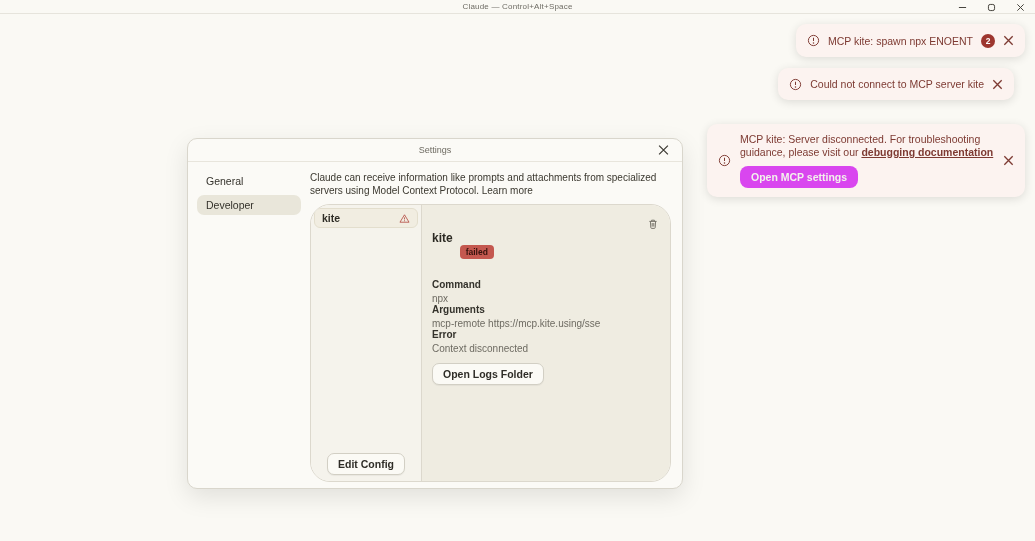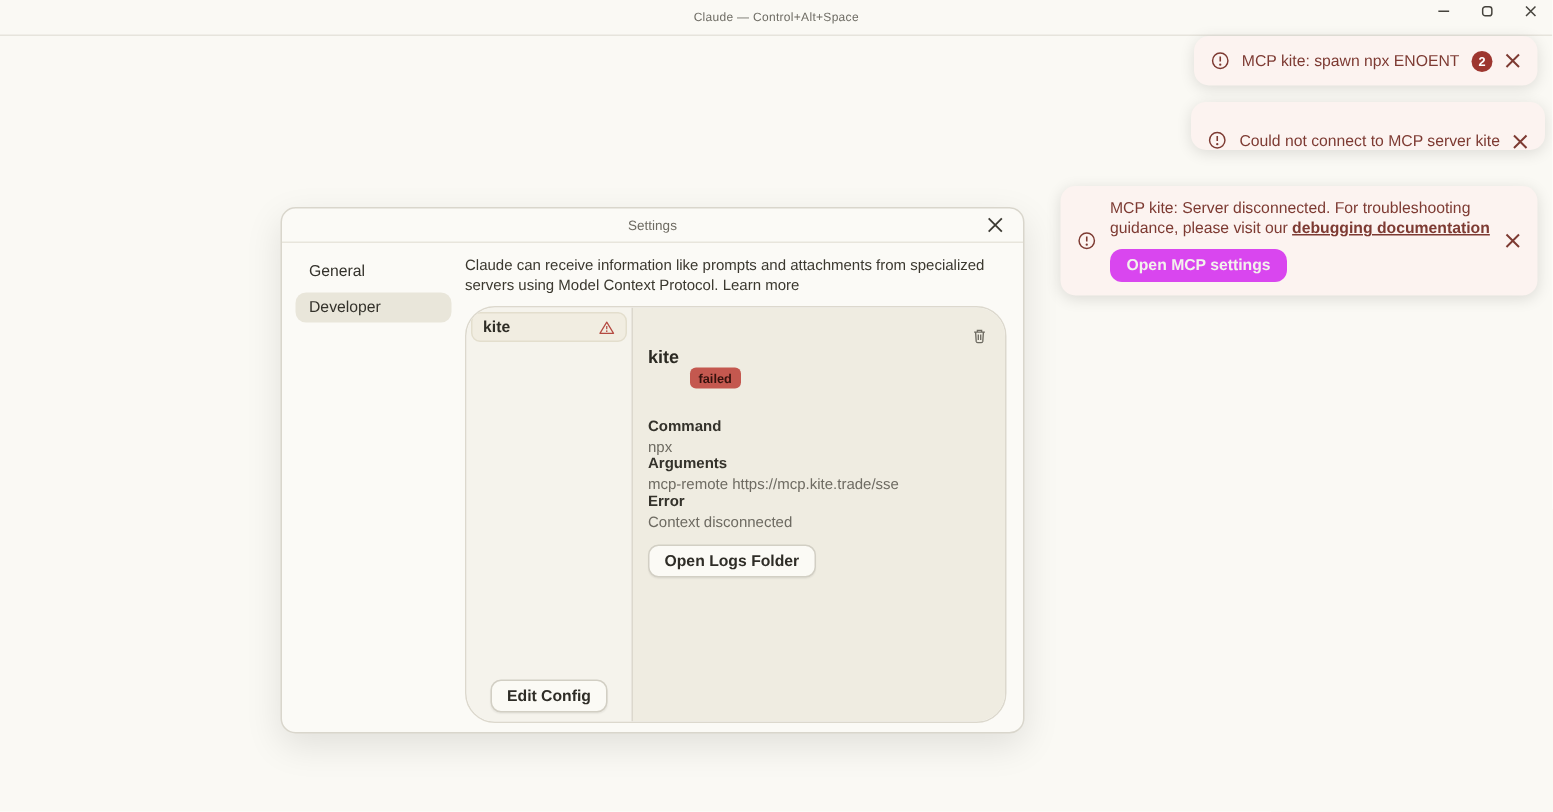--- a/index.html
+++ b/index.html
@@ -1,33 +1,33 @@
 <!DOCTYPE html>
 <html><head>
 <meta charset="utf-8">
 <style>
   * { margin:0; padding:0; box-sizing:border-box; }
   html,body { width:1035px; height:541px; }
   body { font-family:"Liberation Sans", sans-serif; }
   .screen { position:relative; width:1035px; height:541px; background:#faf9f4; overflow:hidden; }
 
   
-  .titlebar { position:absolute; top:0; left:0; right:0; height:24px;
+  .titlebar { position:absolute; top:0; left:0; right:0; height:14px;
               border-bottom:1px solid #e6e4dc; display:flex; align-items:center; justify-content:center; }
   .titlebar-title { font-size:8px; color:#6e6c64; letter-spacing:.2px; }
   .window-controls { position:absolute; right:10px; top:0; height:14px; display:flex; gap:20px; align-items:center; color:#45433c; }
   .win-btn { width:9px; height:9px; display:flex; align-items:center; justify-content:center; cursor:pointer; }
   .win-btn svg { width:9px; height:9px; }
 
   
   .toast { position:absolute; background:#fcf3f0; border-radius:10px;
            box-shadow:0 2px 10px rgba(0,0,0,.12); color:#7d3a32;
            display:flex; align-items:center; font-size:10.5px; }
   .toast-1 { top:24px; right:10px; height:33px; padding:0 11px; gap:8px; }
-  .toast-2 { top:68px; right:5px;  height:32px; padding:0 11px; gap:8px;align-items:flex-end; }
+  .toast-2 { top:68px; right:21px;  height:32px; padding:0 11px; gap:8px; }
   .toast-big { top:124px; right:10px; width:318px; padding:9px 11px; gap:9px; align-items:center; }
   .alert-icon { flex:none; width:13px; height:13px; color:#7d3a32; }
   .alert-icon svg { width:13px; height:13px; display:block; }
   .toast-badge { flex:none; width:14px; height:14px; border-radius:50%; background:#9d362f; color:#ffffff;
                  font-size:8.5px; font-weight:bold; display:flex; align-items:center; justify-content:center; }
   .toast-close { flex:none; width:11px; height:11px; color:#7d3a32; cursor:pointer; }
   .toast-close svg { width:11px; height:11px; display:block; }
   .toast-big-body { width:258px; }
   .toast-big-text { line-height:13px; }
   .toast-link { font-weight:bold; text-decoration:underline; cursor:pointer; }
@@ -213,21 +213,21 @@
                 </svg>
             </span>
 
             <div class="sec-1">
               <div class="detail-label">Command</div>
               <div class="detail-value">npx</div>
             </div>
 
             <div class="sec">
               <div class="detail-label">Arguments</div>
-              <div class="detail-value">mcp-remote https://mcp.kite.trade/sse</div>
+              <div class="detail-value">mcp-remote https://mcp.kite.using/sse</div>
             </div>
 
             <div class="sec">
               <div class="detail-label">Error</div>
               <div class="detail-value">Context disconnected</div>
             </div>
 
             <button class="btn-light open-logs">Open Logs Folder</button>
           </div>
 

